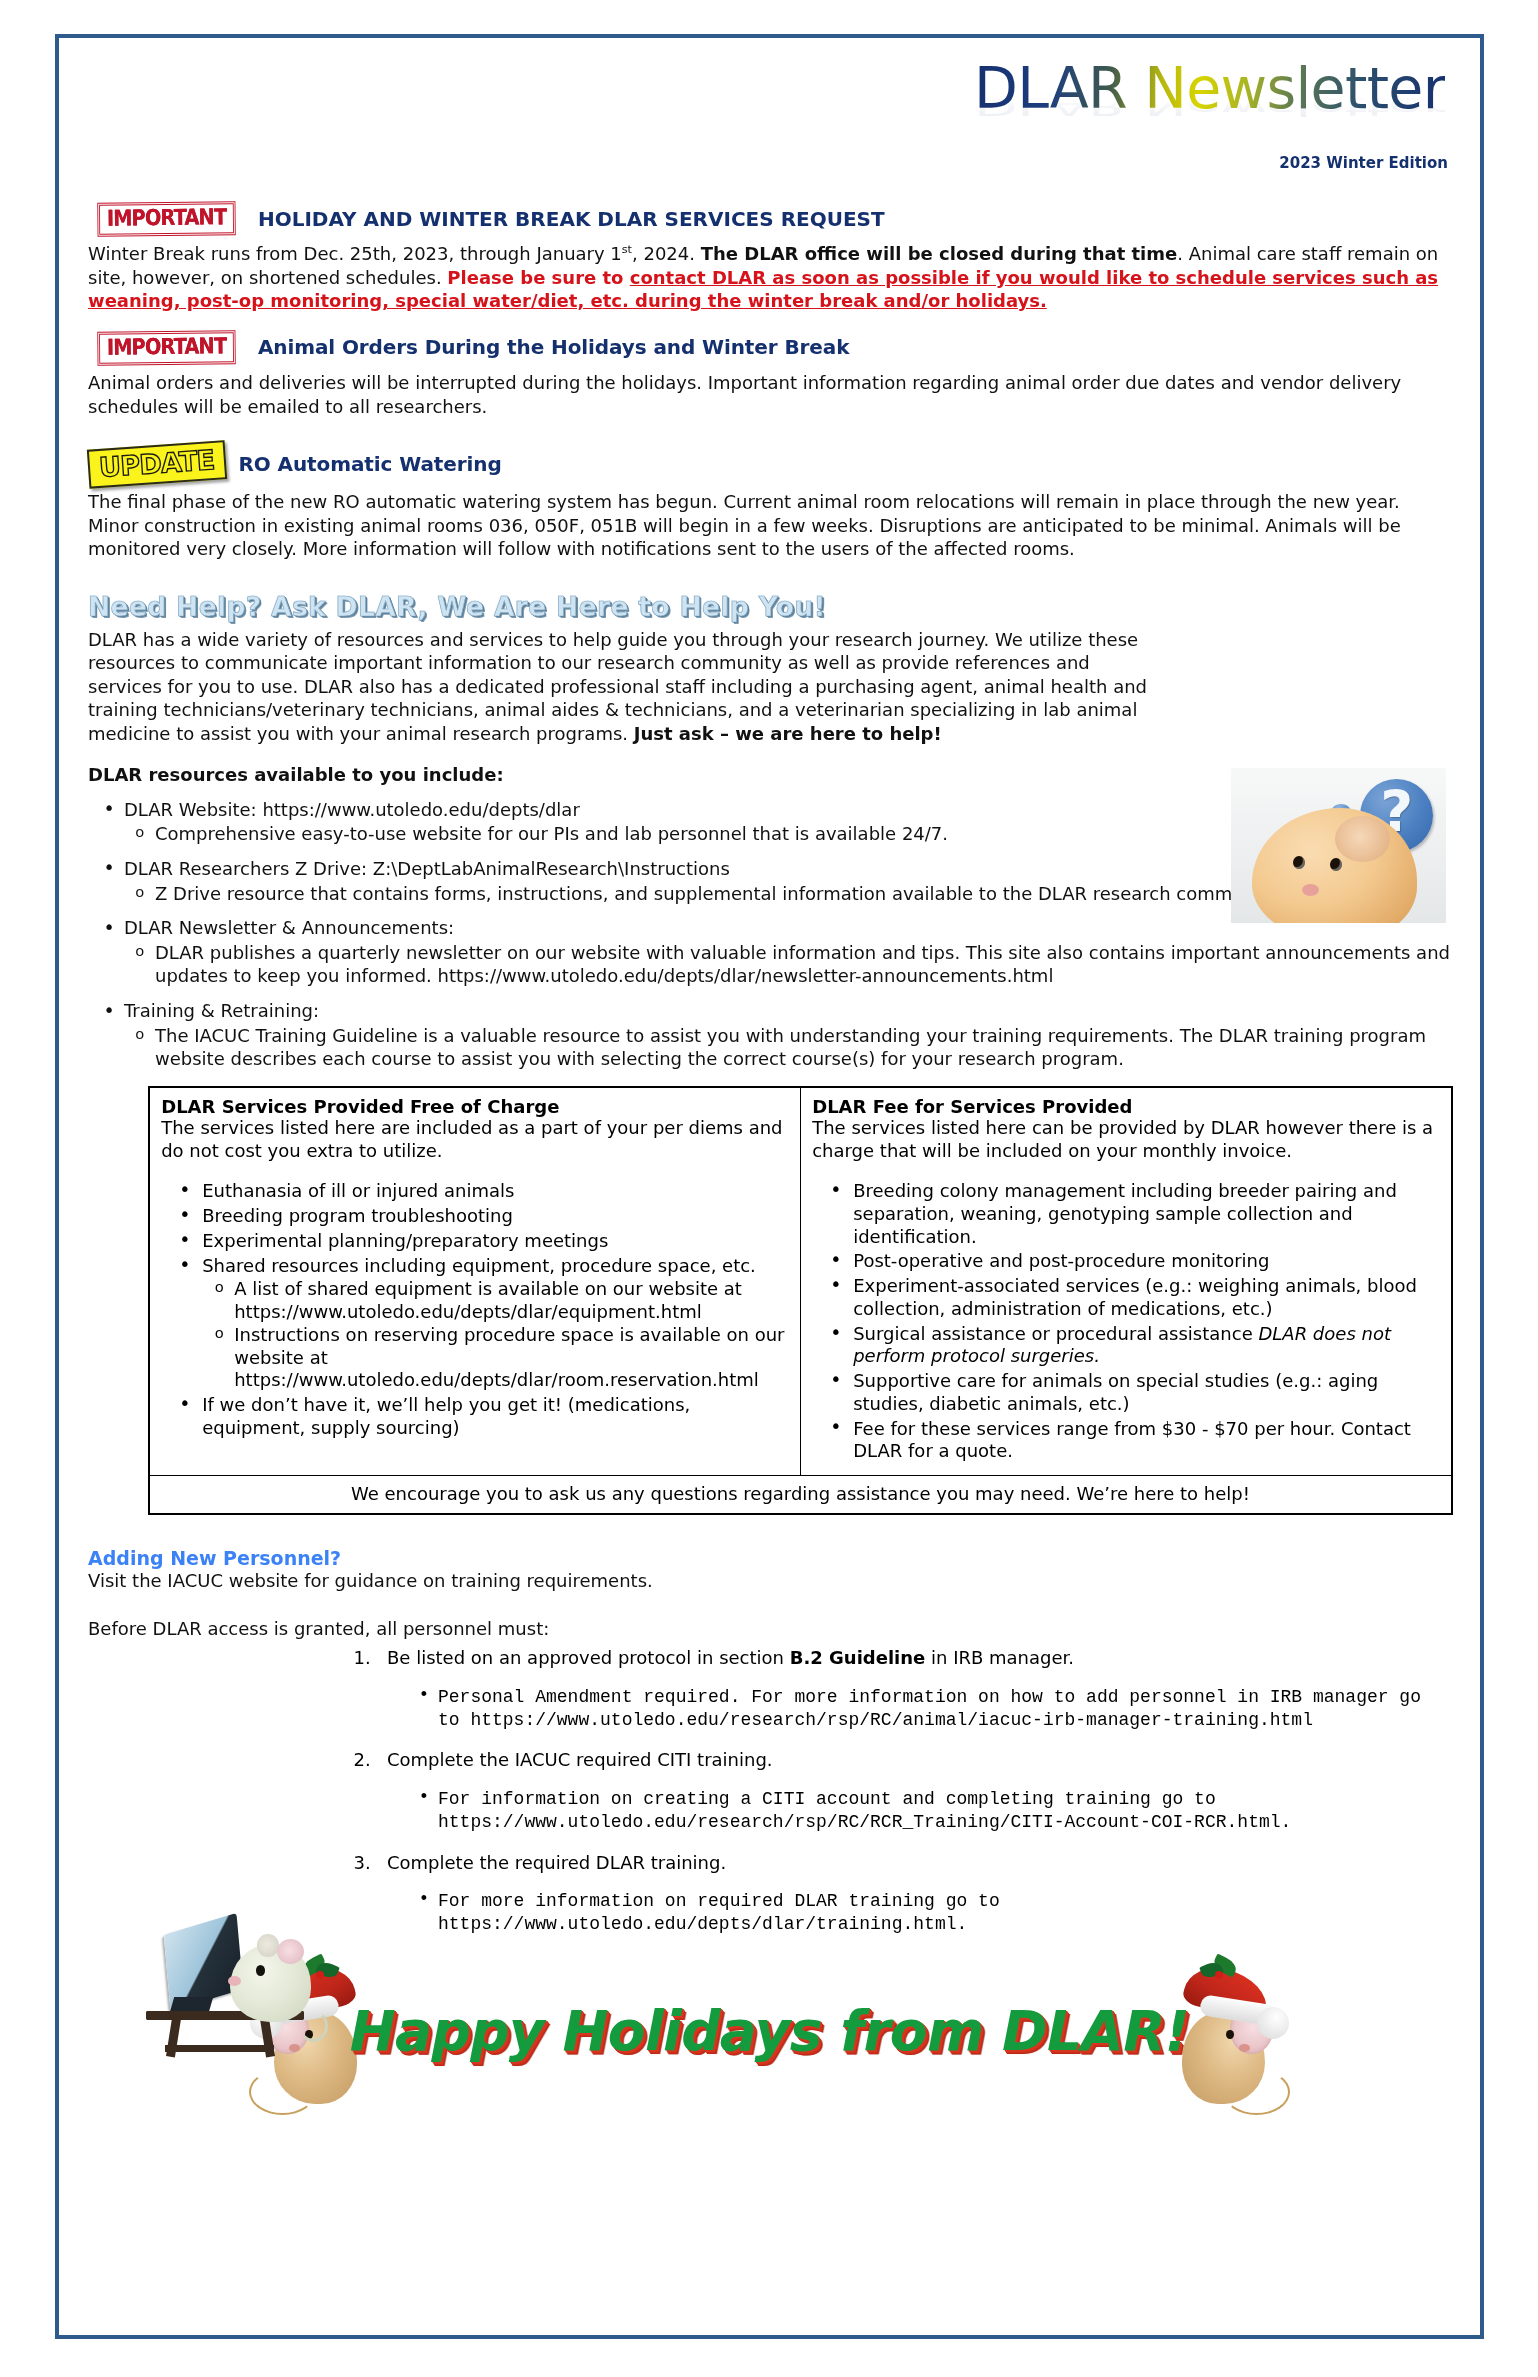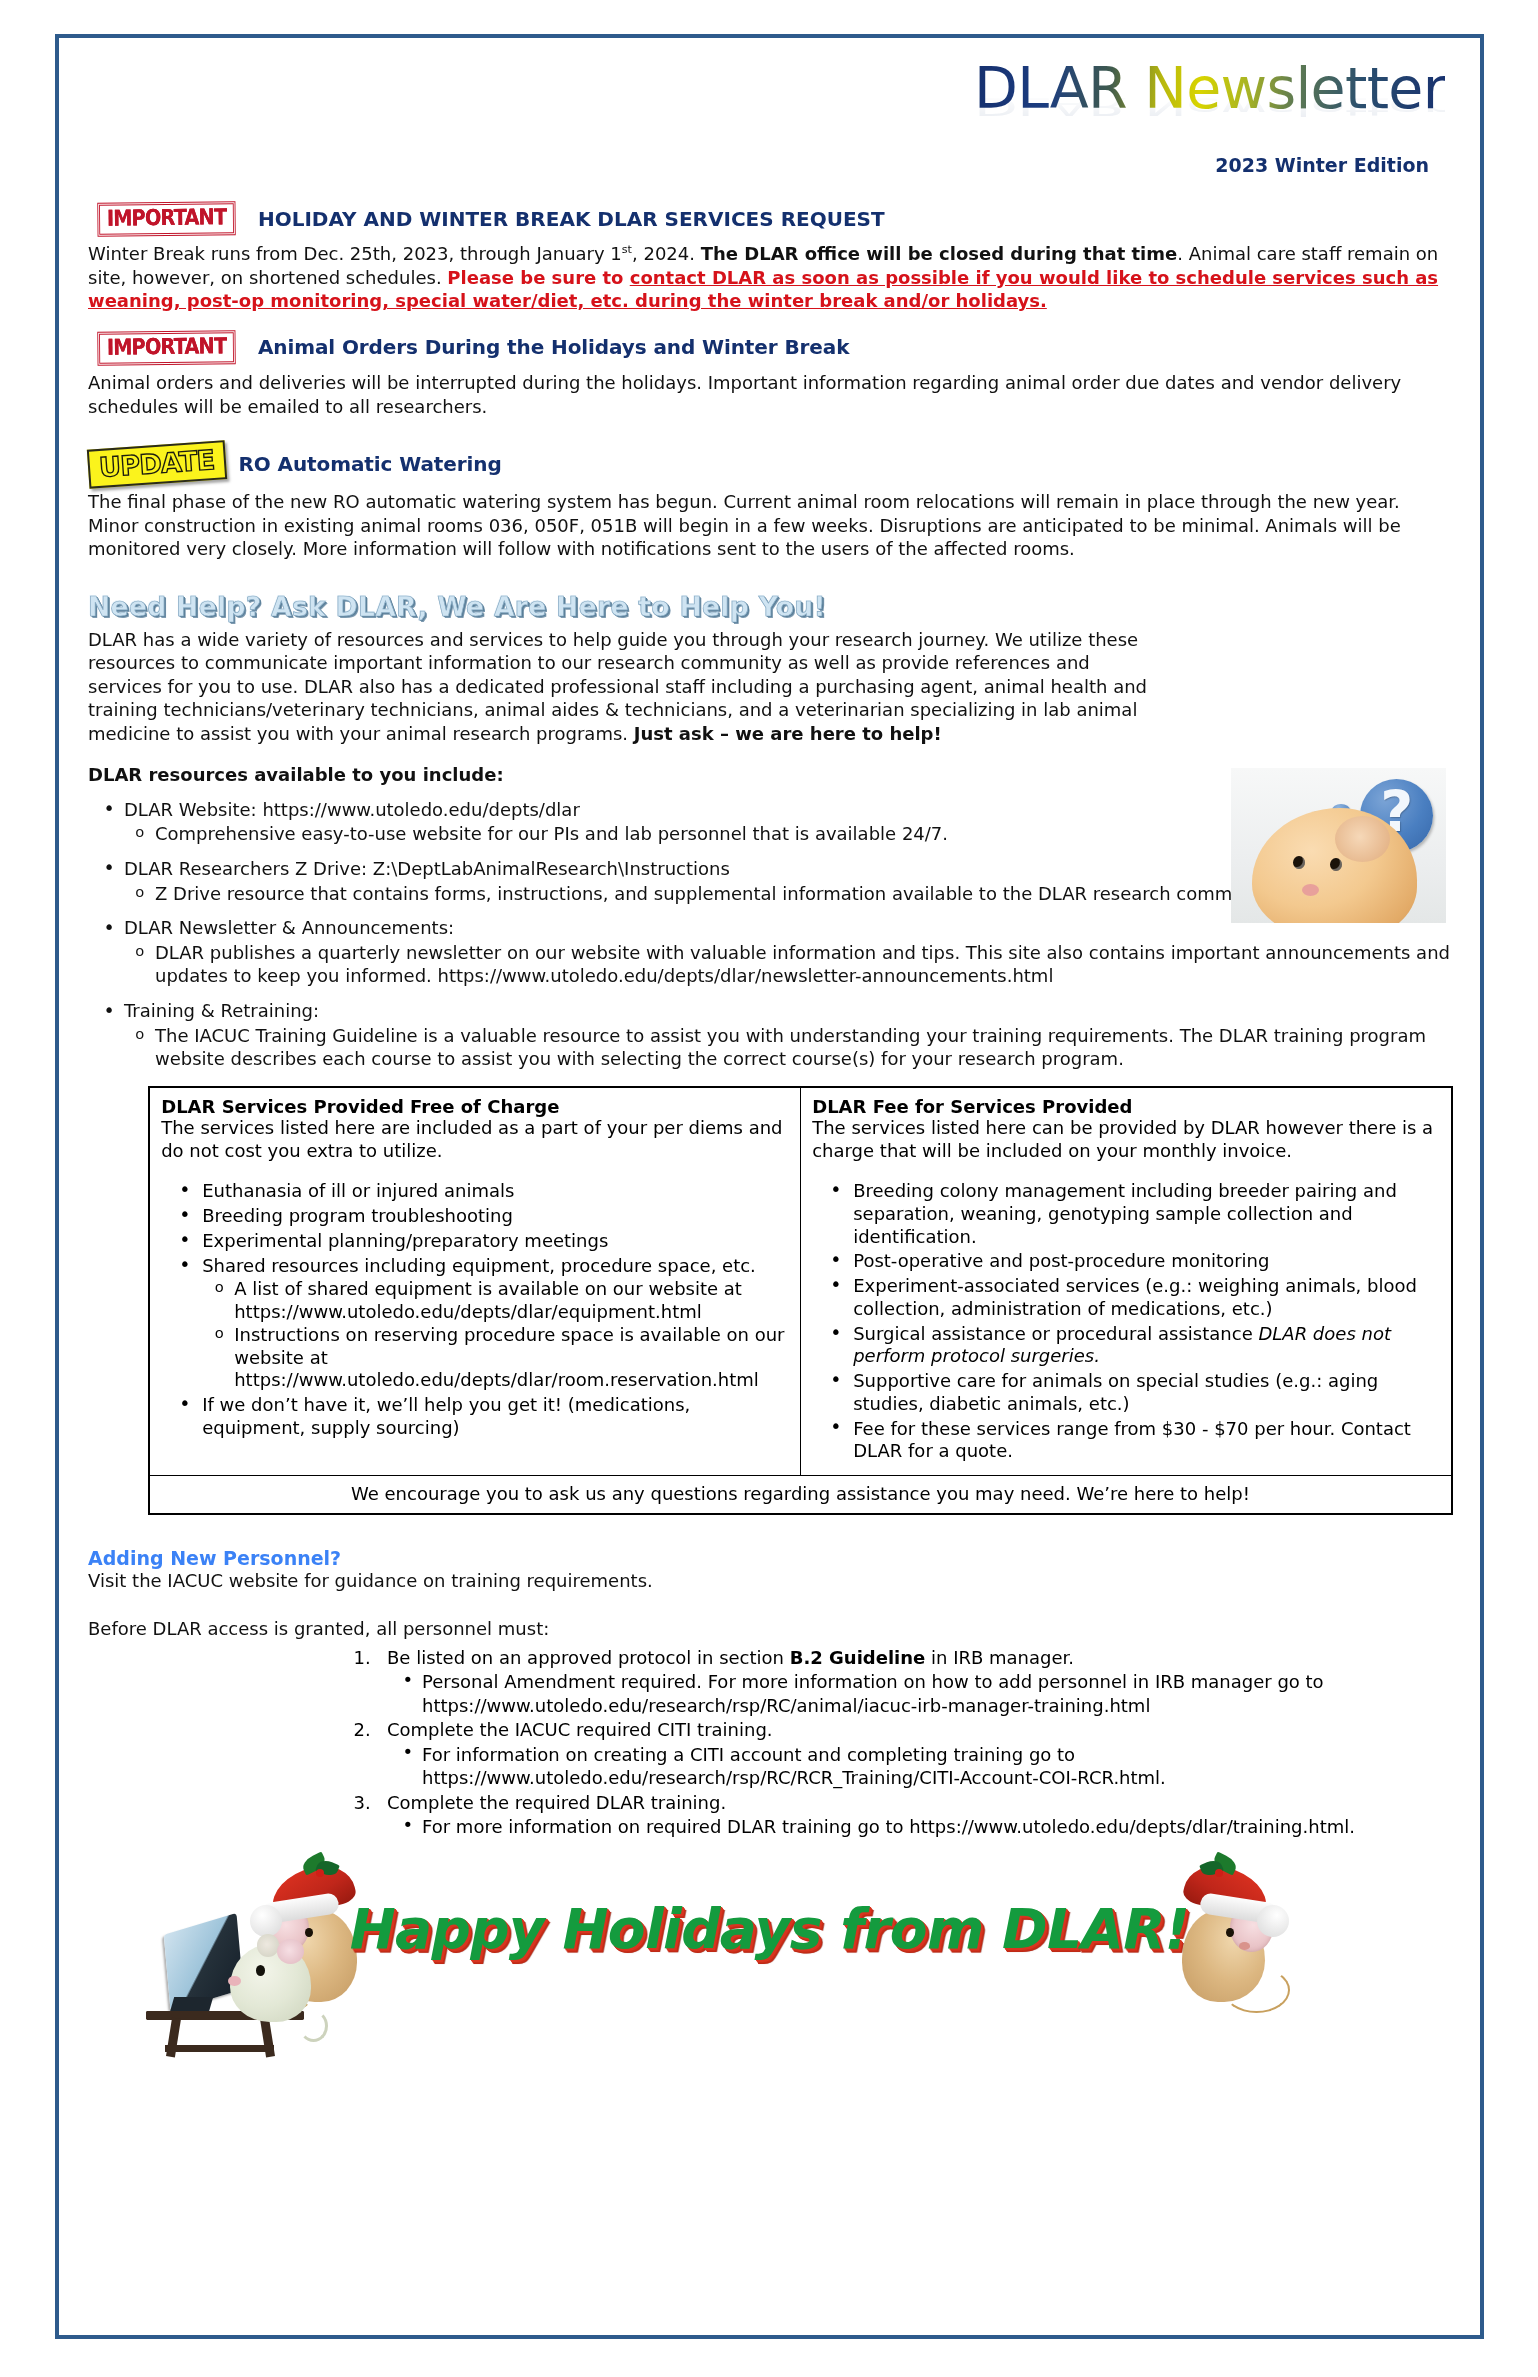--- a/index.html
+++ b/index.html
@@ -45,22 +45,22 @@
     letter-spacing: -0.7px;
     color: #b9c3d4;
     transform: scaleY(-0.42);
     transform-origin: top right;
     opacity: 0.33;
     line-height: 1;
     -webkit-mask-image: linear-gradient(to bottom, rgba(0,0,0,.85), rgba(0,0,0,0));
     mask-image: linear-gradient(to bottom, rgba(0,0,0,.85), rgba(0,0,0,0));
   }
   .edition {
-    position: absolute; right: 22px; top: 103px;
-    font-size: 19px; font-weight: bold; color: #14306e;
+    position: absolute; right: 3px; top: 103px;
+    font-size: 15px; font-weight: bold; color: #14306e;
     font-family: "DejaVu Sans", sans-serif;
   }
 
   
   .stamp-important {
     display: inline-block; vertical-align: middle;
     border: 3.5px double #c0142a;
     color: #c0142a;
     font-family: "DejaVu Sans", sans-serif;
     font-weight: bold;
@@ -221,21 +221,21 @@
   .pers-head {
     margin-top: 32px; color: #3b82f6; font-weight: bold; font-size: 19px;
     font-family: "DejaVu Sans", sans-serif;
   }
   ol.n1 { list-style: none; margin: 5.6px 0 0 0; padding: 0; }
   ol.n1 > li {
     position: relative; padding-left: 39px; margin-left: 260px; margin-top: 1.4px;
     font-size: 18px; line-height: 1.30; font-family: "DejaVu Sans", sans-serif;
   }
   ol.n1 > li > .num { position: absolute; left: 5.6px; top: 0; }
-  ul.nsub { list-style: none; margin: 0; padding: 0; }
+  ul.nsub { list-style: none; margin: 16px; padding: 0; font-family: Liberation Mono, monospace; }
   ul.nsub > li {
     position: relative; padding-left: 35px; margin-top: 0.7px; font-size: 18px; line-height: 1.30;
   }
   ul.nsub > li::before { content: "•"; position: absolute; left: 15.4px; top: -2.1px; font-size: 18px; }
 
   
   .mouse-pc { position: absolute; left: 81px; top: 1881px; width: 175px; height: 140px; }
   .pc-monitor {
     position: absolute; left: 26.6px; top: 4.2px; width: 73px; height: 78px;
     background: linear-gradient(125deg, #cfe2ee 0%, #9ec4da 50%, #25313a 52%, #16202a 100%);

